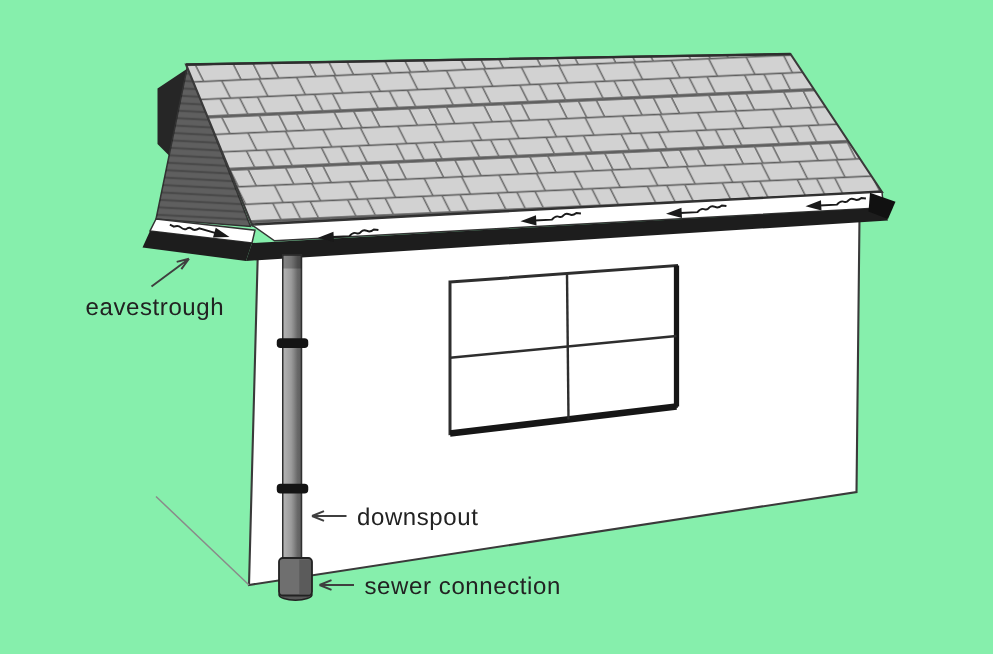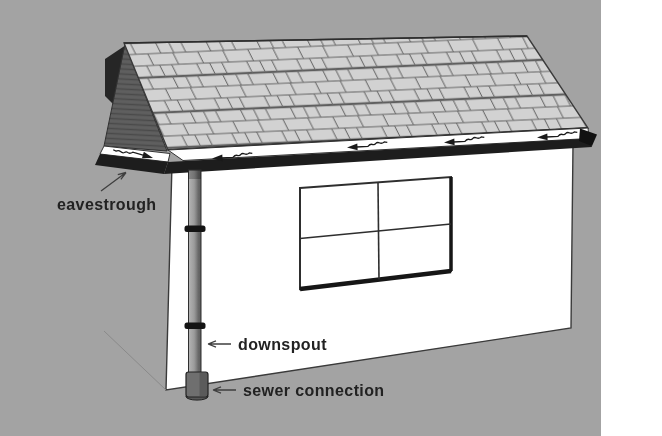--- a/index.html
+++ b/index.html
@@ -1,17 +1,17 @@
 <!DOCTYPE html>
 <html><head>
 <meta charset="utf-8">
 <style>
   html,body{margin:0;padding:0;background:#ffffff;}
-  #stage{position:relative;width:601px;height:436px;background:#a3a3a3;overflow:hidden;
-         font-family:"Liberation Sans", sans-serif;font-weight:bold;}
+  #stage{position:relative;width:662px;height:436px;background:#86efac;overflow:hidden;
+         font-family:"Liberation Sans", sans-serif;}
   svg{position:absolute;left:0;top:0;}
   text.lbl{font-family:"Liberation Sans", sans-serif;font-size:16px;letter-spacing:0.4px;}
 </style>
 </head>
 <body>
 
 <div id="stage">
 <svg width="662" height="436" viewBox="0 0 662 436">
   <defs>
     <linearGradient id="pipeGrad" x1="0" y1="0" x2="1" y2="0">

